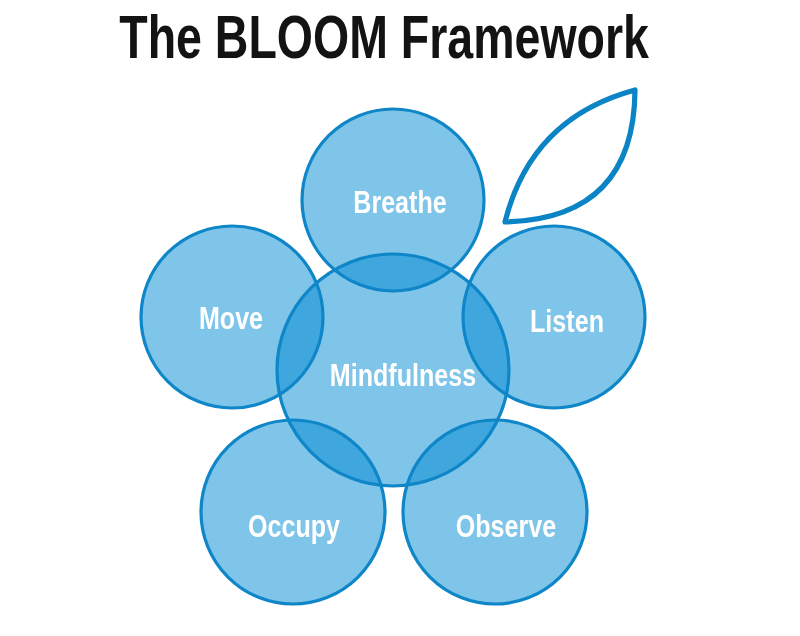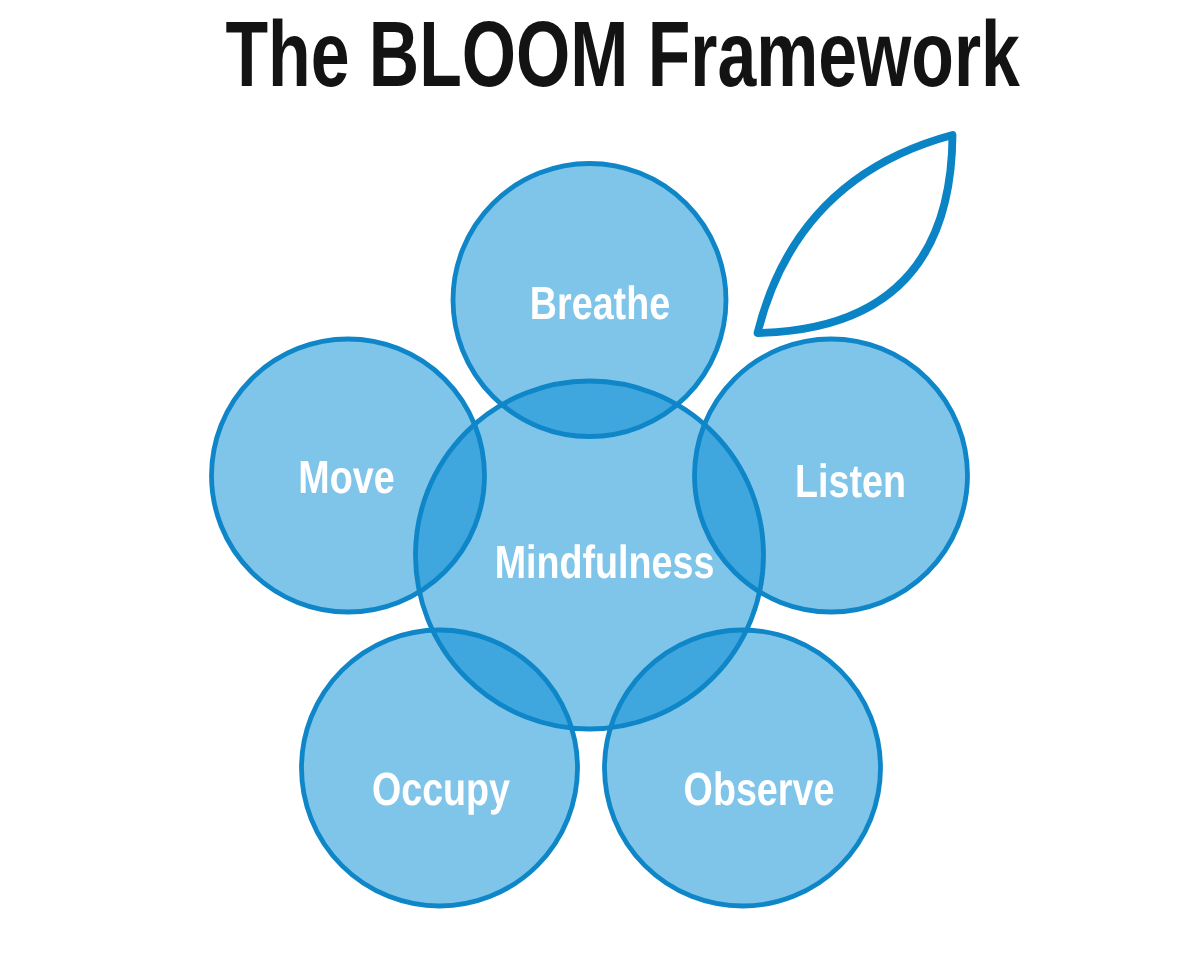--- a/index.html
+++ b/index.html
@@ -16,21 +16,21 @@
   }
   .stage {
     position: absolute;
     inset: 0;
   }
   .title-row {
     position: absolute;
     top: 6px;
     left: 0;
     right: 0;
-    text-align: center;
+    text-align: left;
     padding-left: 31px;
   }
   .title-row h1 {
     margin: 0;
     font-size: 62px;
     line-height: 62px;
     font-weight: 700;
     color: #131313;
     letter-spacing: 0px;
     white-space: nowrap;

